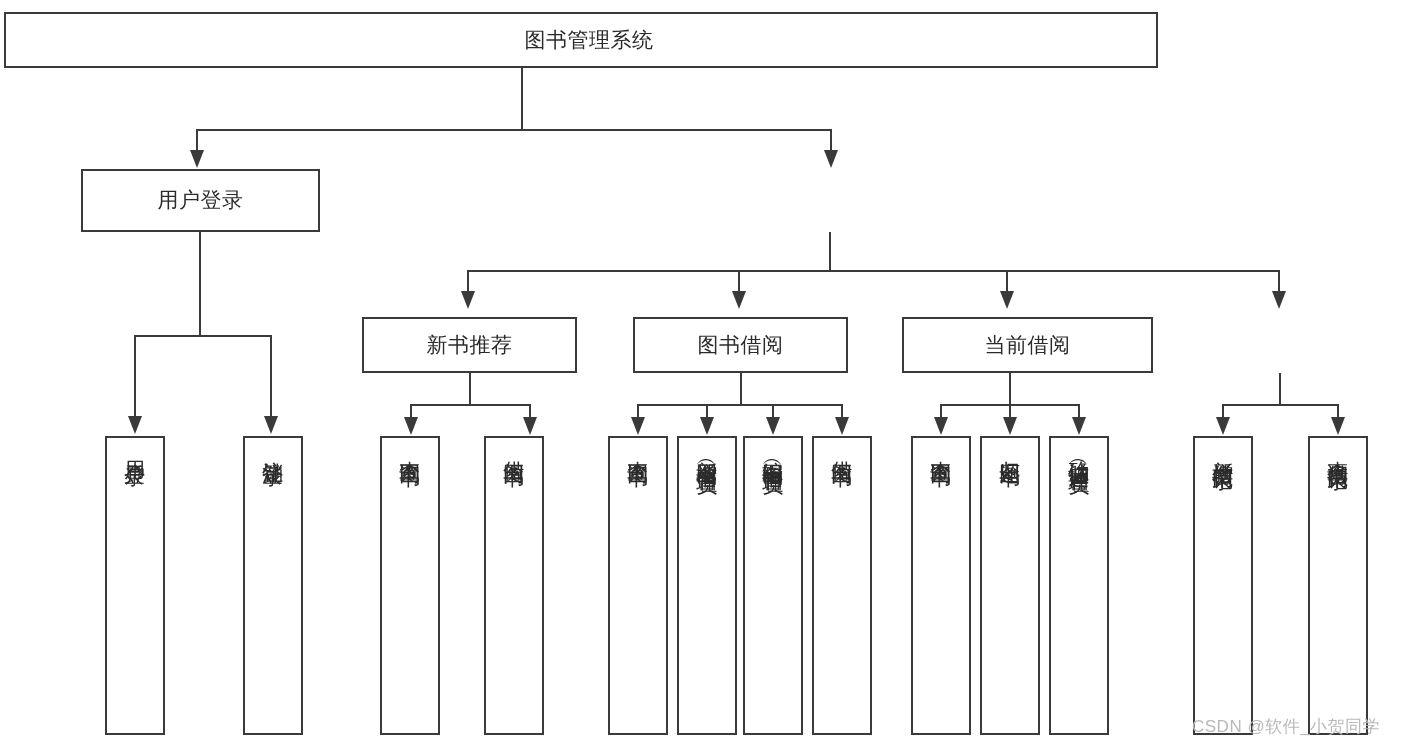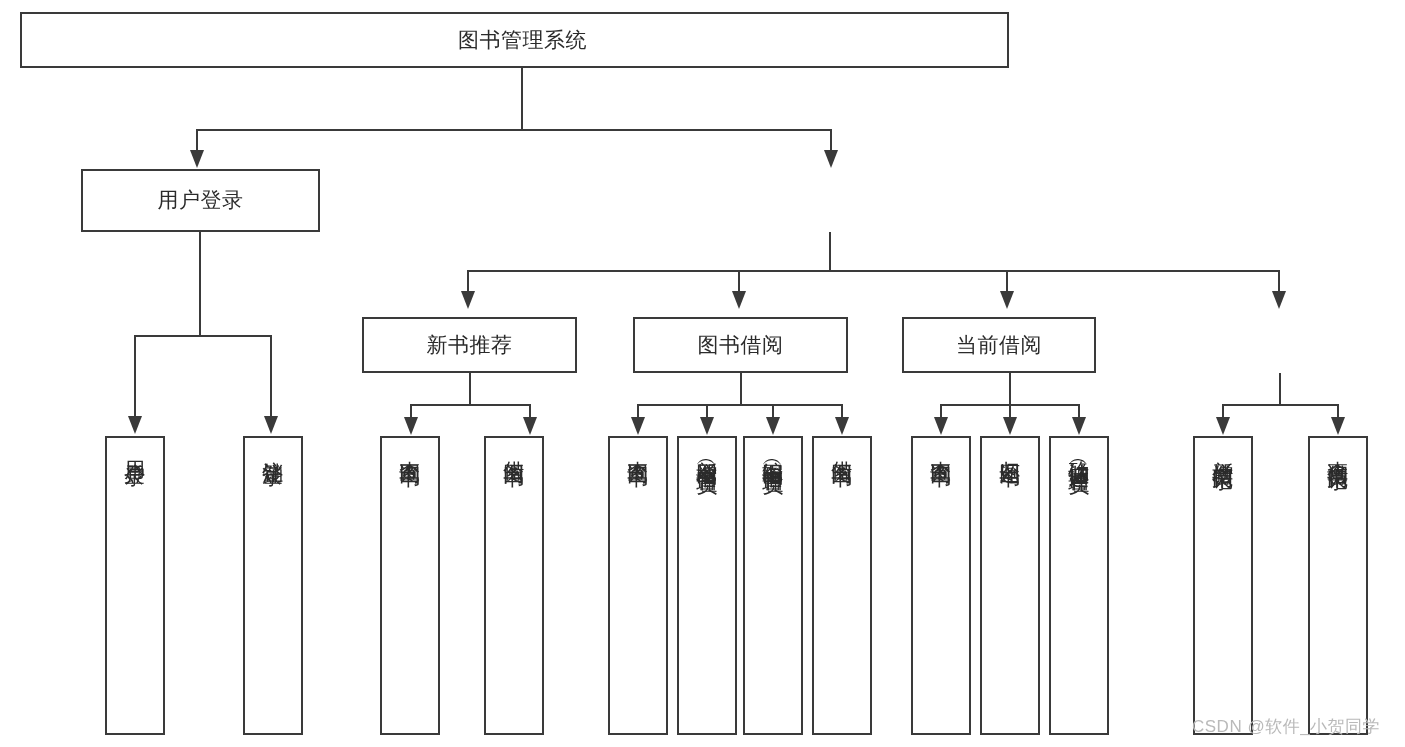--- a/index.html
+++ b/index.html
@@ -81,21 +81,21 @@
     white-space: nowrap;
     z-index: 5;
     letter-spacing: 0.5px;
   }
 </style>
 </head>
 <body>
 
 <div id="canvas">
 
-  <div class="node" style="left:20px; top:12px; width:989px; height:56px;padding-left:16px;">
+  <div class="node" style="left:4px; top:12px; width:1154px; height:56px;padding-left:16px;">
     <span class="node-label">图书管理系统</span>
   </div>
 
   <div class="vline" style="left:521px; top:68px; width:2px; height:62px;"></div>
 
   <div class="hline" style="left:196px; top:129px; width:636px; height:2px;"></div>
   <div class="vline" style="left:196px; top:129px; width:2px; height:22px;"></div>
   <div class="arrow" style="left:190px; top:150px;"></div>
   <div class="vline" style="left:830px; top:129px; width:2px; height:22px;"></div>
   <div class="arrow" style="left:824px; top:150px;"></div>
@@ -128,21 +128,21 @@
   <div class="arrow" style="left:1272px; top:291px;"></div>
 
   <div class="node" style="left:362px; top:317px; width:215px; height:56px;">
     <span class="node-label">新书推荐</span>
   </div>
 
   <div class="node" style="left:633px; top:317px; width:215px; height:56px;">
     <span class="node-label">图书借阅</span>
   </div>
 
-  <div class="node" style="left:902px; top:317px; width:194px; height:56px;">
+  <div class="node" style="left:902px; top:317px; width:251px; height:56px;">
     <span class="node-label">当前借阅</span>
   </div>
 
 
   <div class="vline" style="left:469px; top:373px; width:2px; height:32px;"></div>
   <div class="hline" style="left:410px; top:404px; width:121px; height:2px;"></div>
   <div class="vline" style="left:410px; top:404px; width:2px; height:14px;"></div>
   <div class="arrow" style="left:404px; top:417px;"></div>
   <div class="vline" style="left:529px; top:404px; width:2px; height:14px;"></div>
   <div class="arrow" style="left:523px; top:417px;"></div>

